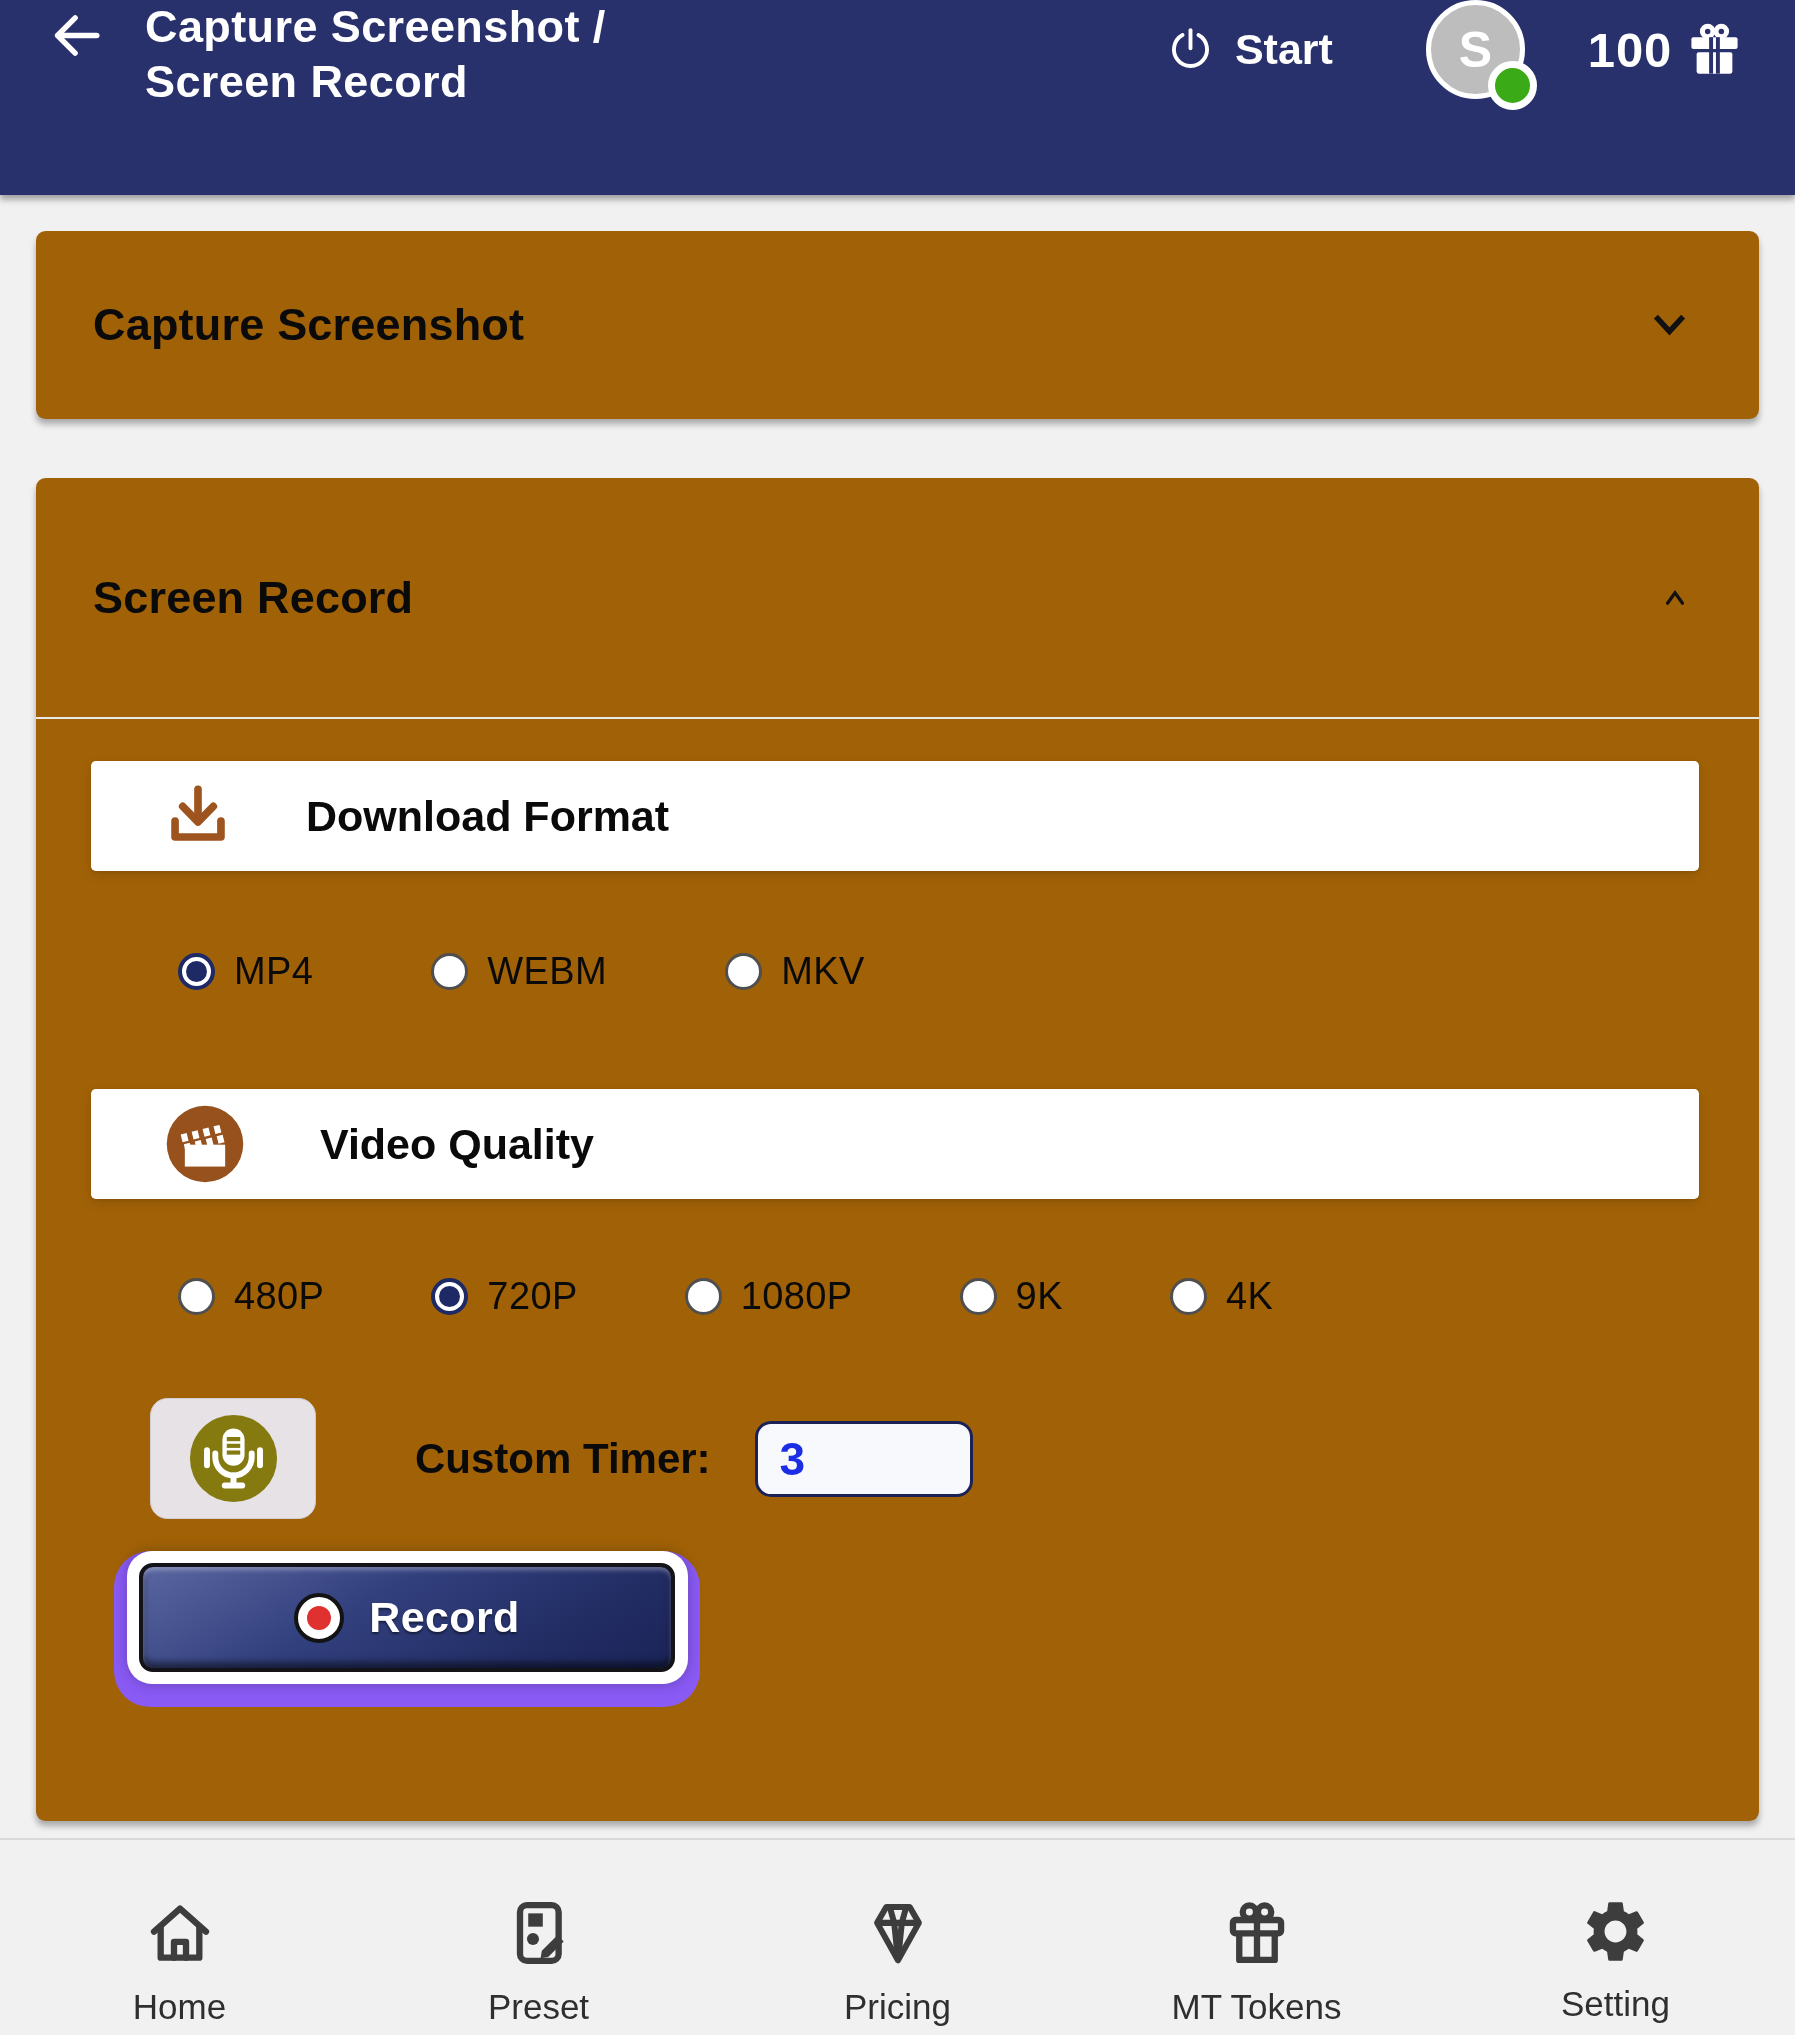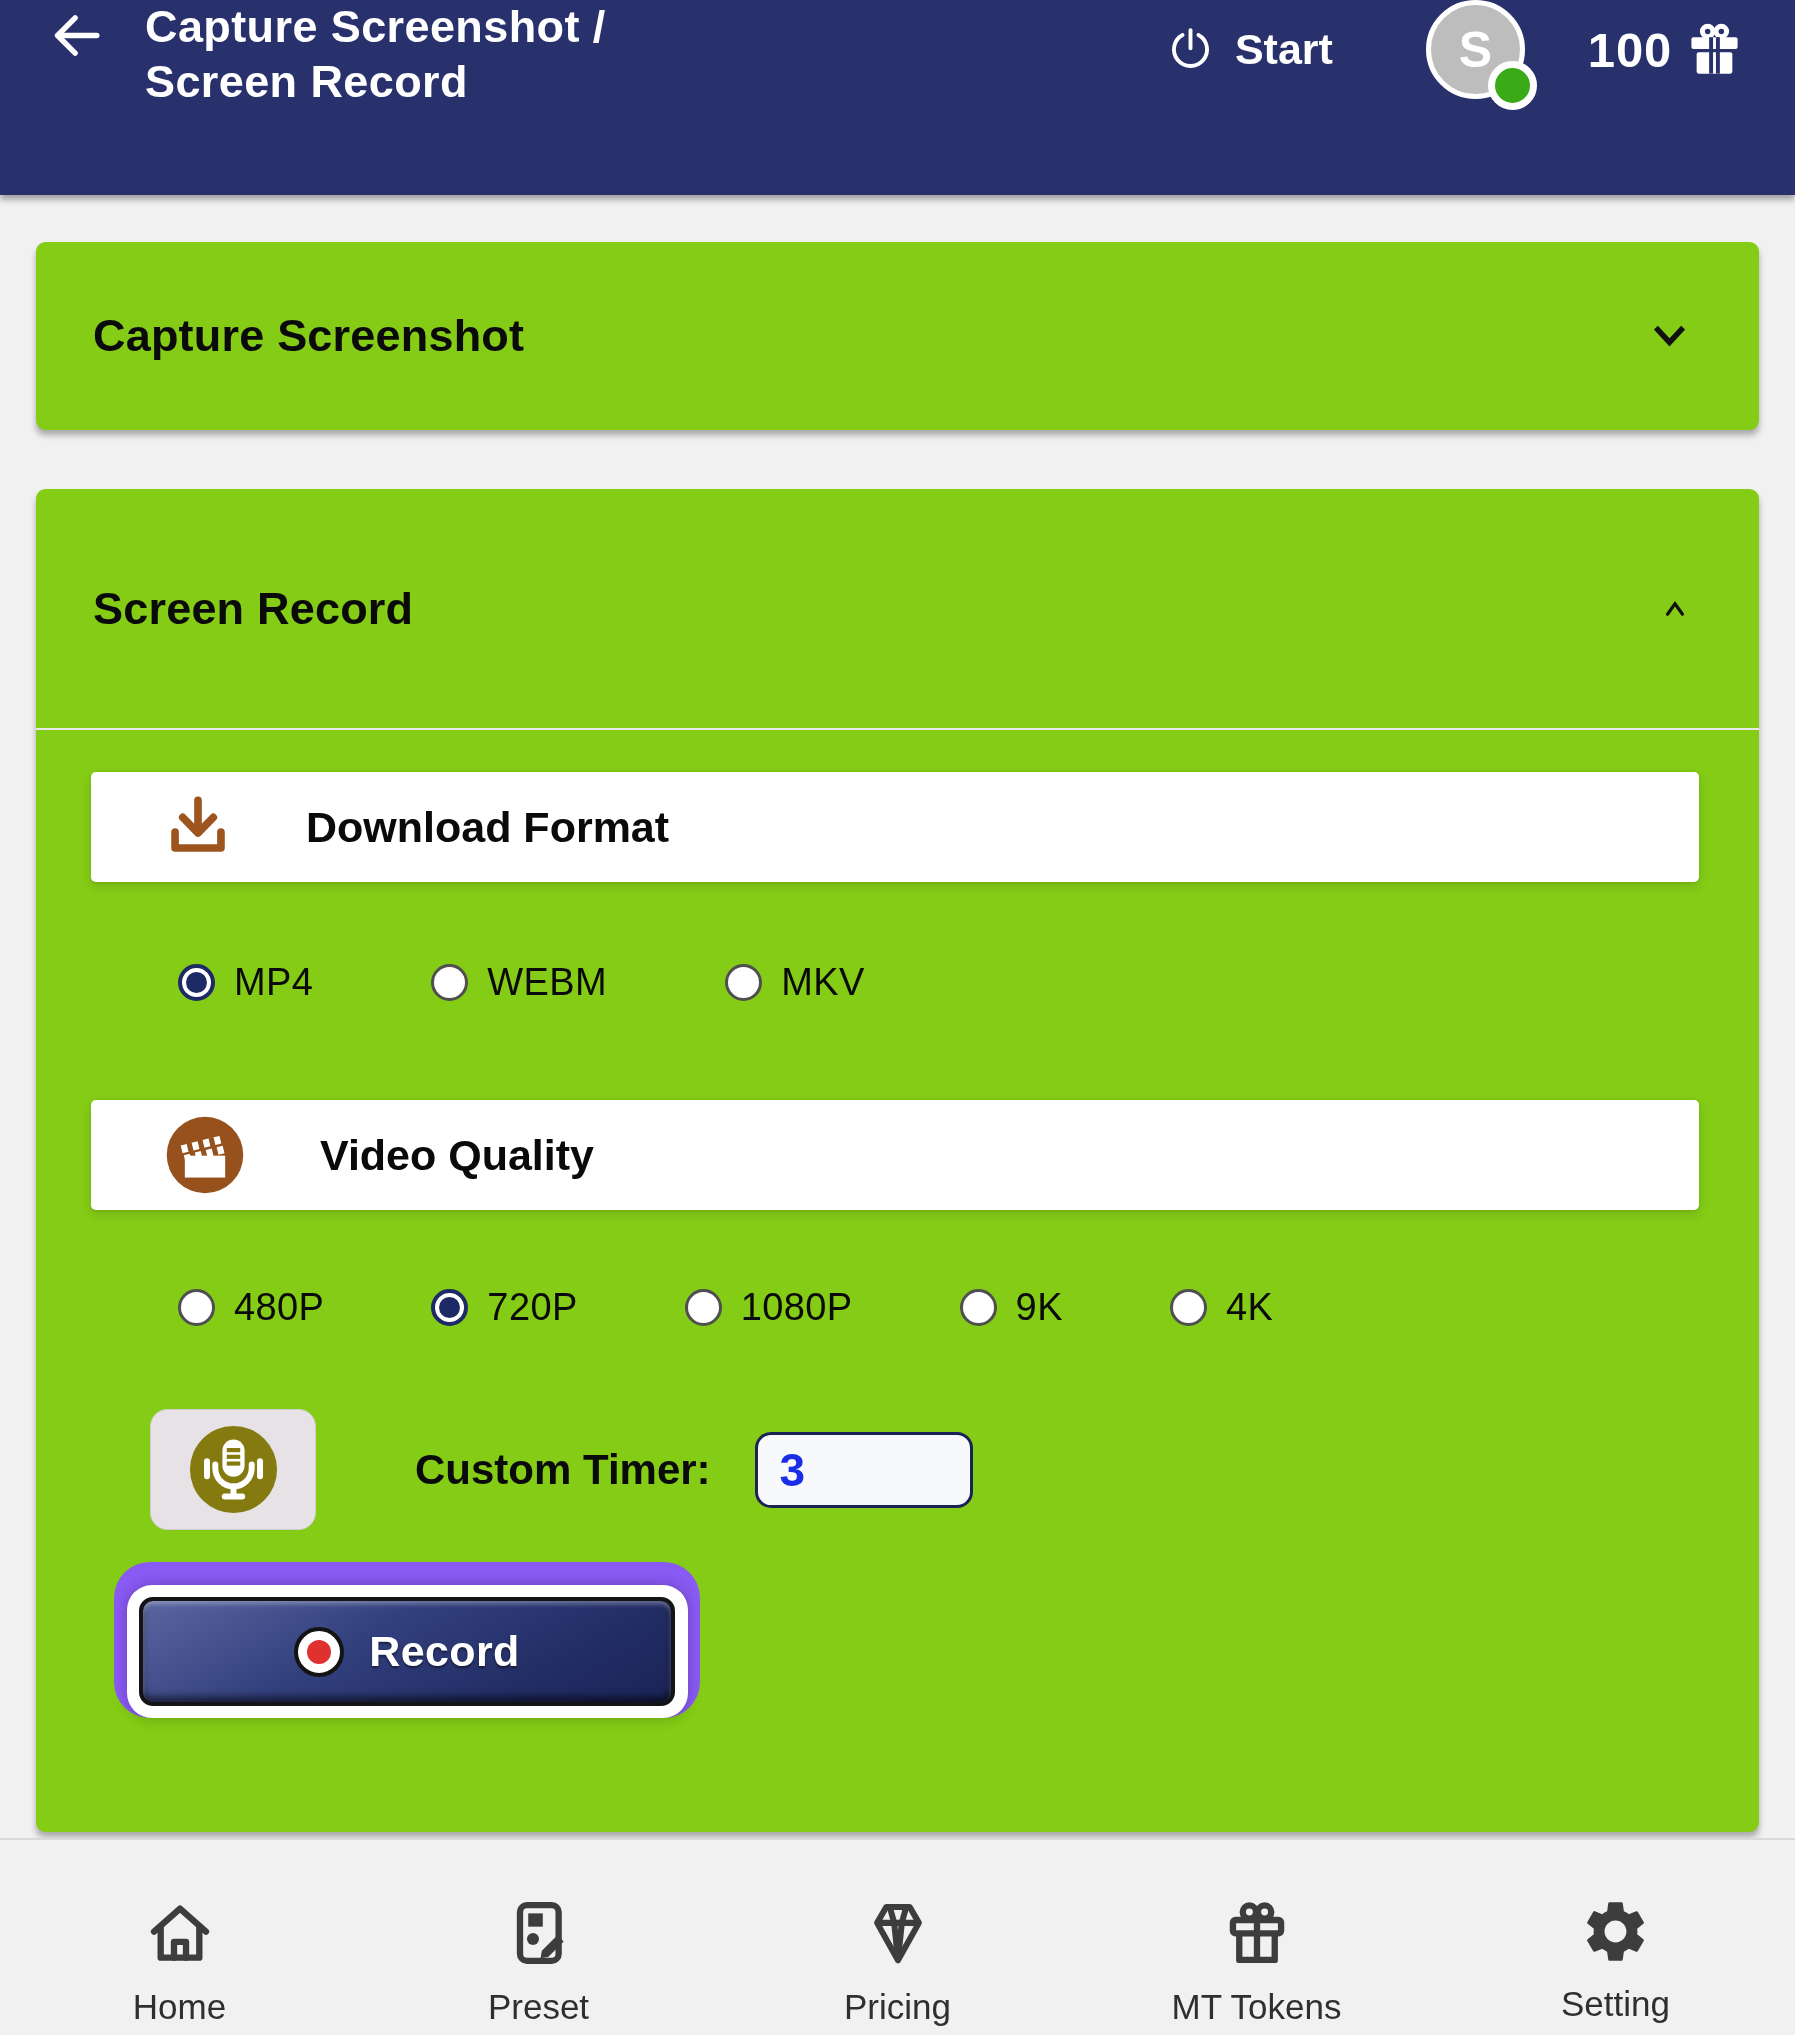--- a/index.html
+++ b/index.html
@@ -18,22 +18,22 @@
   .avatar{position:relative; width:99px; height:99px; margin-left:93px; flex:0 0 auto;}
   .avatar-circle{width:99px; height:99px; border-radius:50%; background:#bdbdbd; border:5.5px solid #ffffff;
     box-sizing:border-box; display:flex; align-items:center; justify-content:center;
     color:#ffffff; font-size:50px; font-weight:800;}
   .online-dot{position:absolute; right:-12.6px; bottom:-11px; width:49px; height:49px; border-radius:50%;
     background:#3aaa17; border:7px solid #ffffff; box-sizing:border-box;}
   .token-area{display:flex; align-items:center; margin-left:63px; gap:11px;}
   .token-count{color:#ffffff; font-size:49px; font-weight:700; letter-spacing:0.8px;}
 
   
-  .card{position:absolute; left:36px; width:1723px; background:#84cc16; border-radius:9.5px;
-    box-shadow:0 5.5px 6.3px -0.8px rgba(0,0,0,0.3); box-sizing:border-box;margin-top:11px;}
+  .card{position:absolute; left:36px; width:1723px; background:#a16207; border-radius:9.5px;
+    box-shadow:0 5.5px 6.3px -0.8px rgba(0,0,0,0.3); box-sizing:border-box;}
   .card-capture{top:231px; height:188px; display:flex; align-items:center; justify-content:space-between;
     padding:0 66px 0 57px; cursor:pointer;}
   .section-title{font-size:45px; font-weight:700; color:#0a0a0a; letter-spacing:0.2px;}
   .card-record{top:478px; height:1343px;}
   .record-header{height:241px; display:flex; align-items:center; justify-content:space-between;
     padding:0 66px 0 57px; border-bottom:2.4px solid #e9e9ea; box-sizing:border-box; cursor:pointer;}
 
   
   .sub-bar{margin:0 60px 0 55px; height:110px; background:#ffffff; border-radius:4.7px;
     box-shadow:0 4px 11px rgba(0,0,0,0.13), 0 0.8px 2.4px rgba(0,0,0,0.08);
@@ -58,21 +58,21 @@
   .mic-btn{width:166px; height:121px; background:#e6e2e6; border:1.6px solid #d2cdd2; border-radius:17.4px;
     display:flex; align-items:center; justify-content:center; box-sizing:border-box; cursor:pointer;}
   .timer-label{font-size:42px; font-weight:700; color:#0a0a0a; margin-left:99px;}
   .timer-input{margin-left:44px; width:218px; height:76px; box-sizing:border-box;
     border:3.2px solid #1b2257; border-radius:16px; background:#f8f9fd;
     color:#1b2ee6; font-size:46px; font-weight:700; font-family:"Liberation Sans", sans-serif;
     padding:0 0 0 22px; outline:none;}
 
   
   .record-outer{margin-top:32px; margin-left:78px; width:586px; height:156px; background:#8a5af5;
-    border-radius:36px; display:flex; align-items:flex-end; justify-content:center; box-sizing:border-box;}
+    border-radius:36px; display:flex; align-items:flex-start; justify-content:center; box-sizing:border-box;}
   .record-inner{width:561px; height:133px; background:#ffffff; border-radius:25px;
     display:flex; align-items:center; justify-content:center;
     box-shadow:0 0 14px rgba(0,0,0,0.25);}
   .record-btn{width:536px; height:109px; border-radius:14px; box-sizing:border-box;
     border:4px solid #141418;
     background:linear-gradient(150deg,#5a66a0 0%,#32407e 40%,#222d64 75%,#1b2458 100%);
     box-shadow:inset 0 3.2px 4px rgba(255,255,255,0.3), inset 0 -5.5px 7px rgba(0,0,0,0.55);
     display:flex; align-items:center; justify-content:center; gap:25px; cursor:pointer;}
   .record-icon{width:50px; height:50px; border-radius:50%; background:#ffffff; border:4px solid #131313;
     box-sizing:border-box; display:flex; align-items:center; justify-content:center;}

